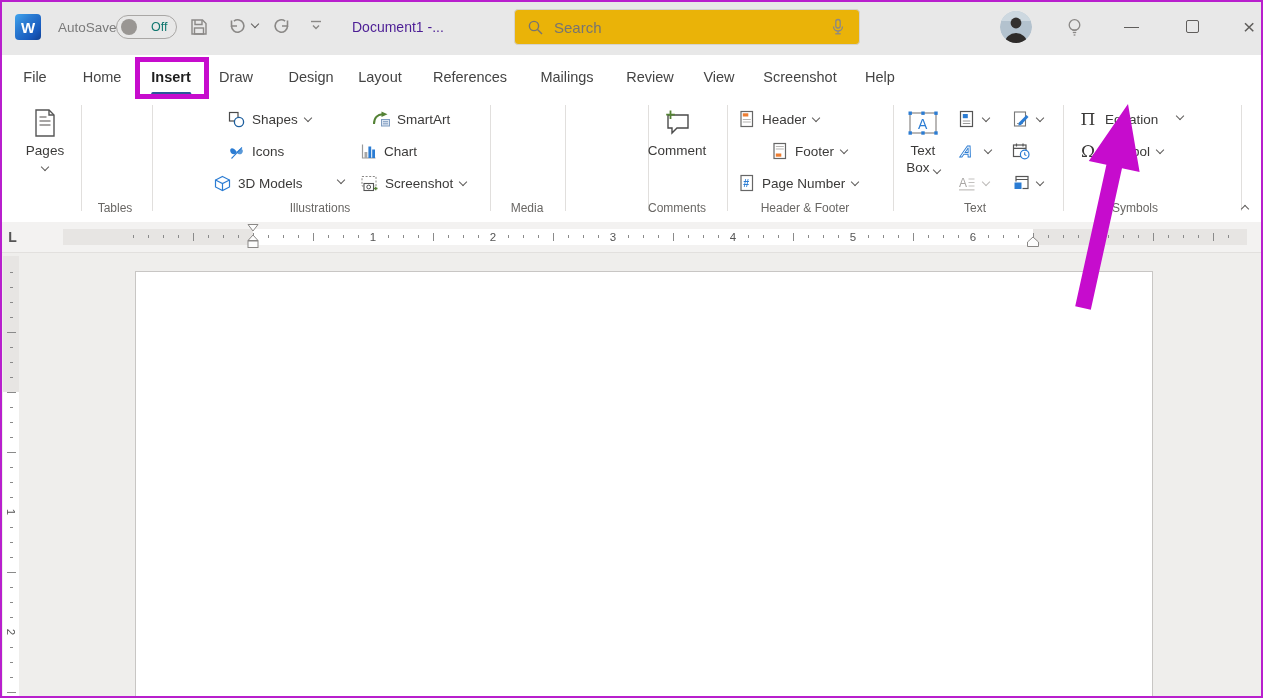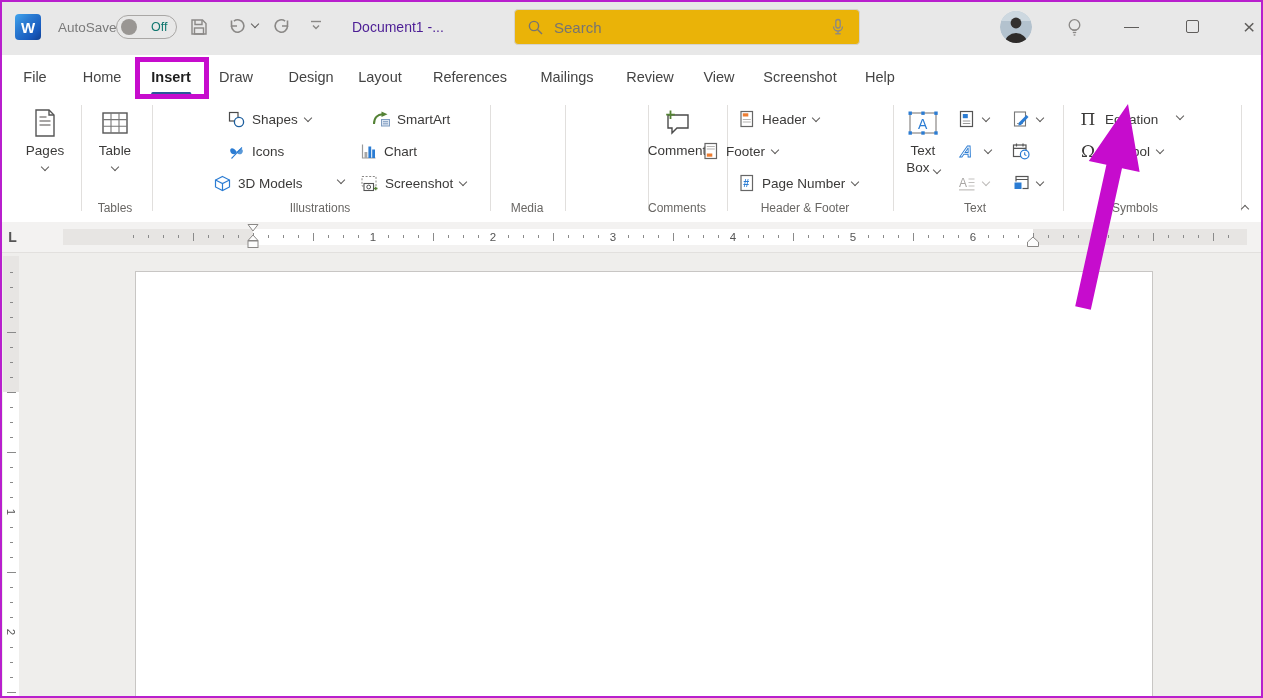--- a/index.html
+++ b/index.html
@@ -239,30 +239,20 @@
           <path d="M5 2 h13 l5 5 v21 H5 z" fill="#fff"></path>
             <path d="M18 2 v5 h5"></path>
           <path d="M8.5 9 h7 M8.5 13 h11 M8.5 17 h11" stroke="#8a8886"></path>
         </svg>
       </span>
       <span class="lbl">Pages</span>
       <span class="chev"></span>
     </div>
     <div class="divider" style="left:81px"></div>
 
-    <div class="bigbtn" style="left:83px">
-      <span class="icw">
-        <svg width="30" height="30" viewBox="0 0 30 30" fill="none" stroke="#555" stroke-width="1.4">
-          <rect x="3" y="5" width="24" height="20" fill="#fff"></rect>
-          <path d="M11 5 V25 M19 5 V25 M3 11.6 H27 M3 18.3 H27" stroke="#777" stroke-width="1.1"></path>
-        </svg>
-      </span>
-      <span class="lbl">Table</span>
-      <span class="chev"></span>
-    </div>
     <div class="divider" style="left:152px"></div>
 
 
     <div class="rowitem" style="left:228px;top:6px">
       <span>
         <svg width="17" height="17" viewBox="0 0 17 17" fill="none">
           <rect x="1.5" y="1.5" width="8.5" height="8.5" fill="#fff" stroke="#4a4a4a" stroke-width="1.2"></rect>
           <circle cx="11" cy="11" r="4.6" fill="#fff" stroke="#1e5f9e" stroke-width="1.3"></circle>
         </svg>
       </span>
@@ -349,21 +339,21 @@
       <span>
         <svg width="17" height="18" viewBox="0 0 17 18" fill="none">
           <rect x="3" y="1.5" width="11.5" height="15" fill="#fff" stroke="#666" stroke-width="1.2"></rect>
           <rect x="4.8" y="3.3" width="5.5" height="3.2" fill="#ed7d31"></rect>
           <path d="M4.8 9.5 h8 M4.8 12 h8" stroke="#b5b3b1" stroke-width="1"></path>
         </svg>
       </span>
       <span>Header</span>
       <span class="chev"></span>
     </div>
-    <div class="rowitem" style="left:702px;top:38px">
+    <div class="rowitem" style="left:771px;top:38px">
       <span>
         <svg width="17" height="18" viewBox="0 0 17 18" fill="none">
           <rect x="3" y="1.5" width="11.5" height="15" fill="#fff" stroke="#666" stroke-width="1.2"></rect>
           <rect x="4.8" y="11.5" width="5.5" height="3.2" fill="#ed7d31"></rect>
           <path d="M4.8 4.5 h8 M4.8 7 h8" stroke="#b5b3b1" stroke-width="1"></path>
         </svg>
       </span>
       <span>Footer</span>
       <span class="chev"></span>
     </div>

